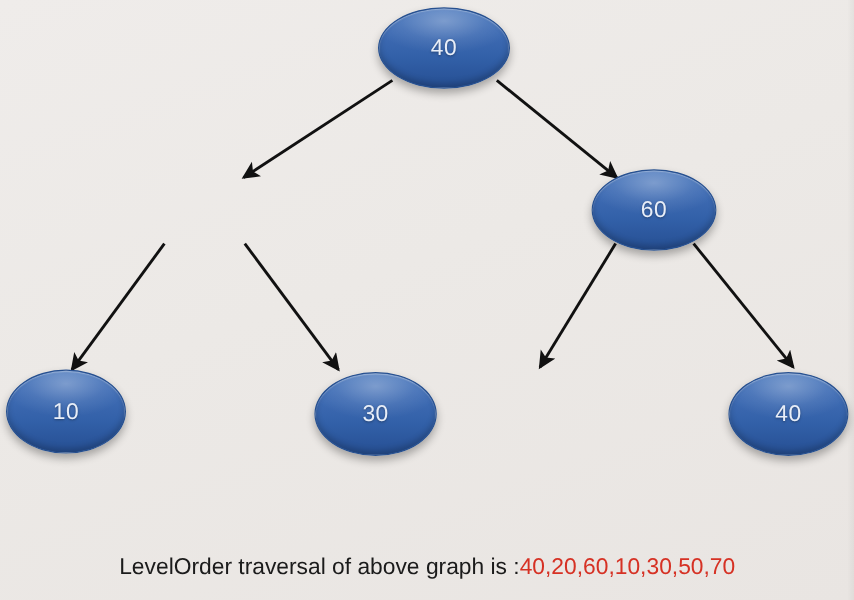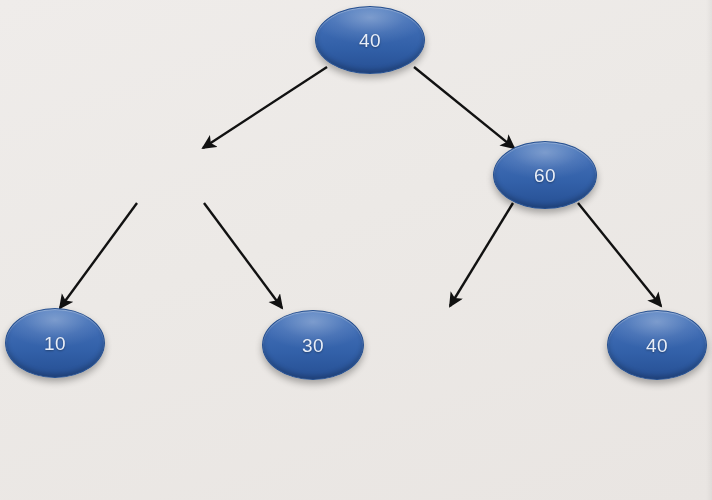--- a/index.html
+++ b/index.html
@@ -107,15 +107,18 @@
   <div class="node" style="left: 5px; top: 308px; width: 100px; height: 70px;">
     <span class="node-label">10</span>
   </div>
   <div class="node" style="left: 262px; top: 310px; width: 102px; height: 70px;">
     <span class="node-label">30</span>
   </div>
   <div class="node" style="left: 607px; top: 310px; width: 100px; height: 70px;">
     <span class="node-label">40</span>
   </div>
 
+  <div id="caption">
+    <span>LevelOrder traversal of above graph is :</span><span class="traversal">40,20,60,10,30,50,70</span>
+  </div>
 
   <div id="edge-strip"></div>
 </div>
 
 </body></html>

